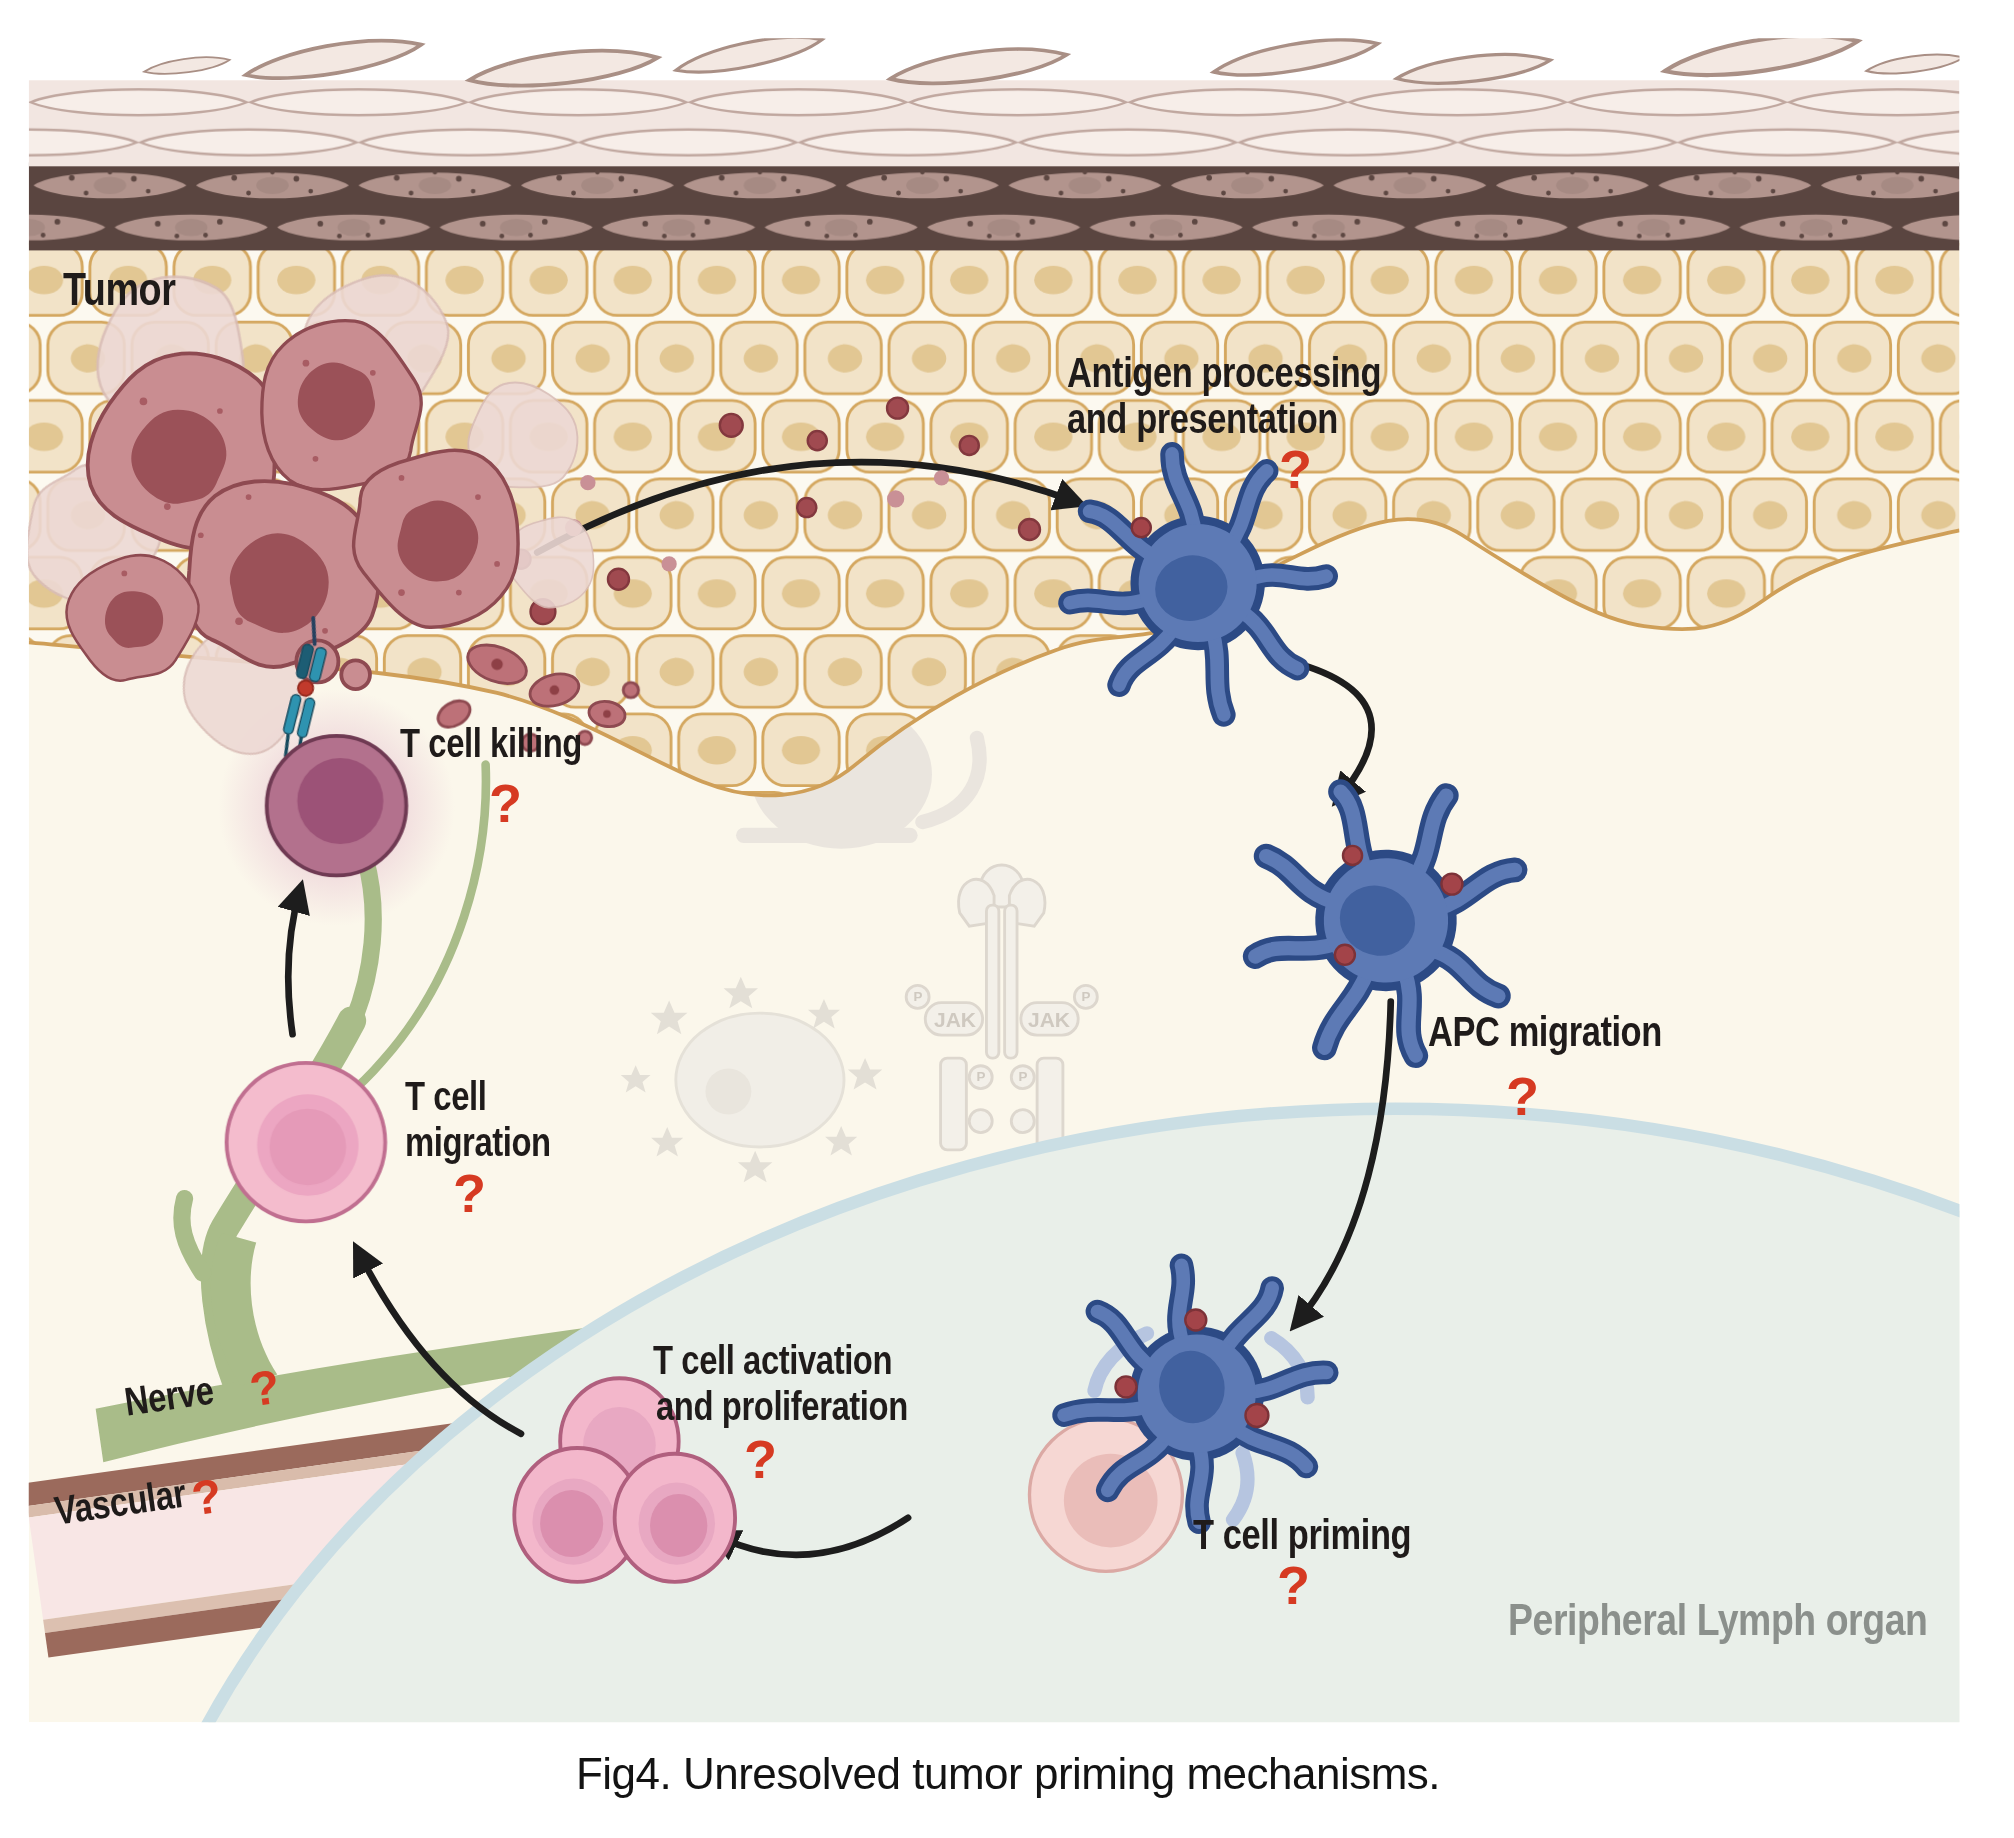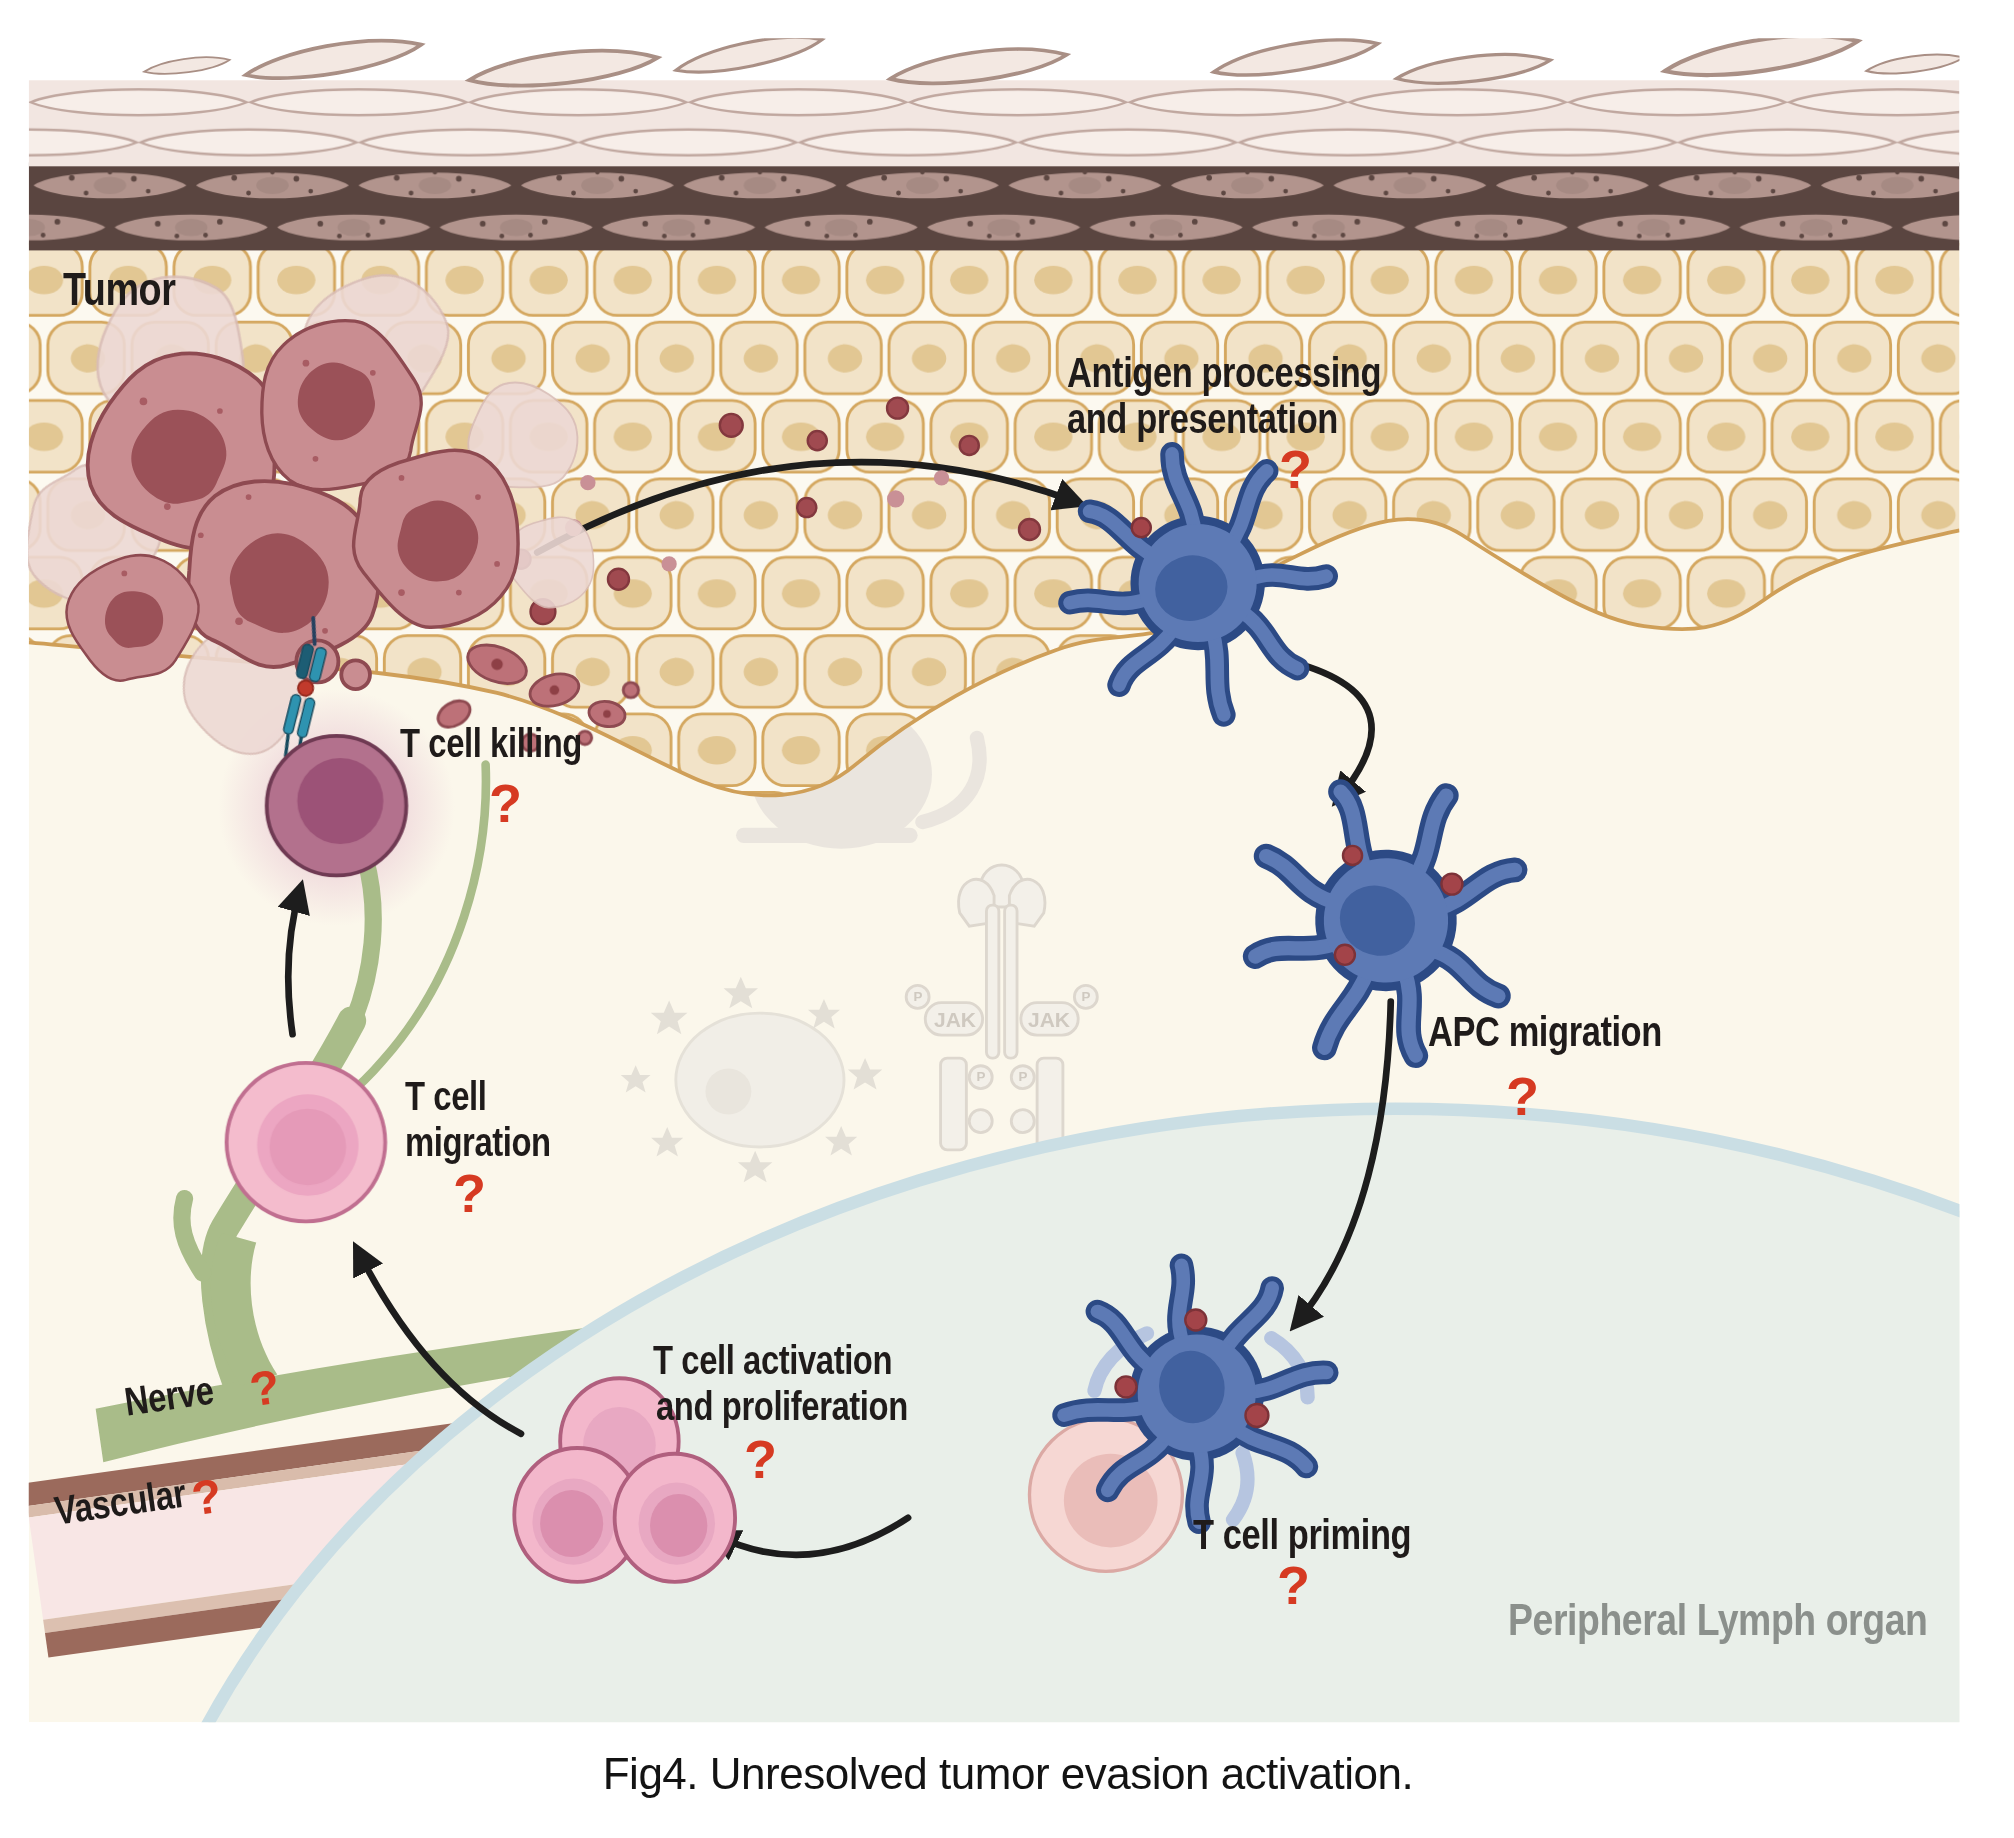--- a/index.html
+++ b/index.html
@@ -389,16 +389,16 @@
 
 <div class="lbl gray" style="left:1508px;top:1598px;font-size:44px;transform:scaleX(.85);">Peripheral Lymph organ</div>
 
 <div class="wmtxt" style="left:955px;top:1019px;font-size:21px;">JAK</div>
 <div class="wmtxt" style="left:1049px;top:1019px;font-size:21px;">JAK</div>
 <div class="wmtxt" style="left:918px;top:997px;font-size:13.4px;">P</div>
 <div class="wmtxt" style="left:1086px;top:997px;font-size:13.4px;">P</div>
 <div class="wmtxt" style="left:981px;top:1077px;font-size:13.4px;">P</div>
 <div class="wmtxt" style="left:1023px;top:1077px;font-size:13.4px;">P</div>
 
-<div id="caption">Fig4. Unresolved tumor evasion activation.</div>
+<div id="caption">Fig4. Unresolved tumor priming mechanisms.</div>
 
 </div>
 
 
 </body></html>

